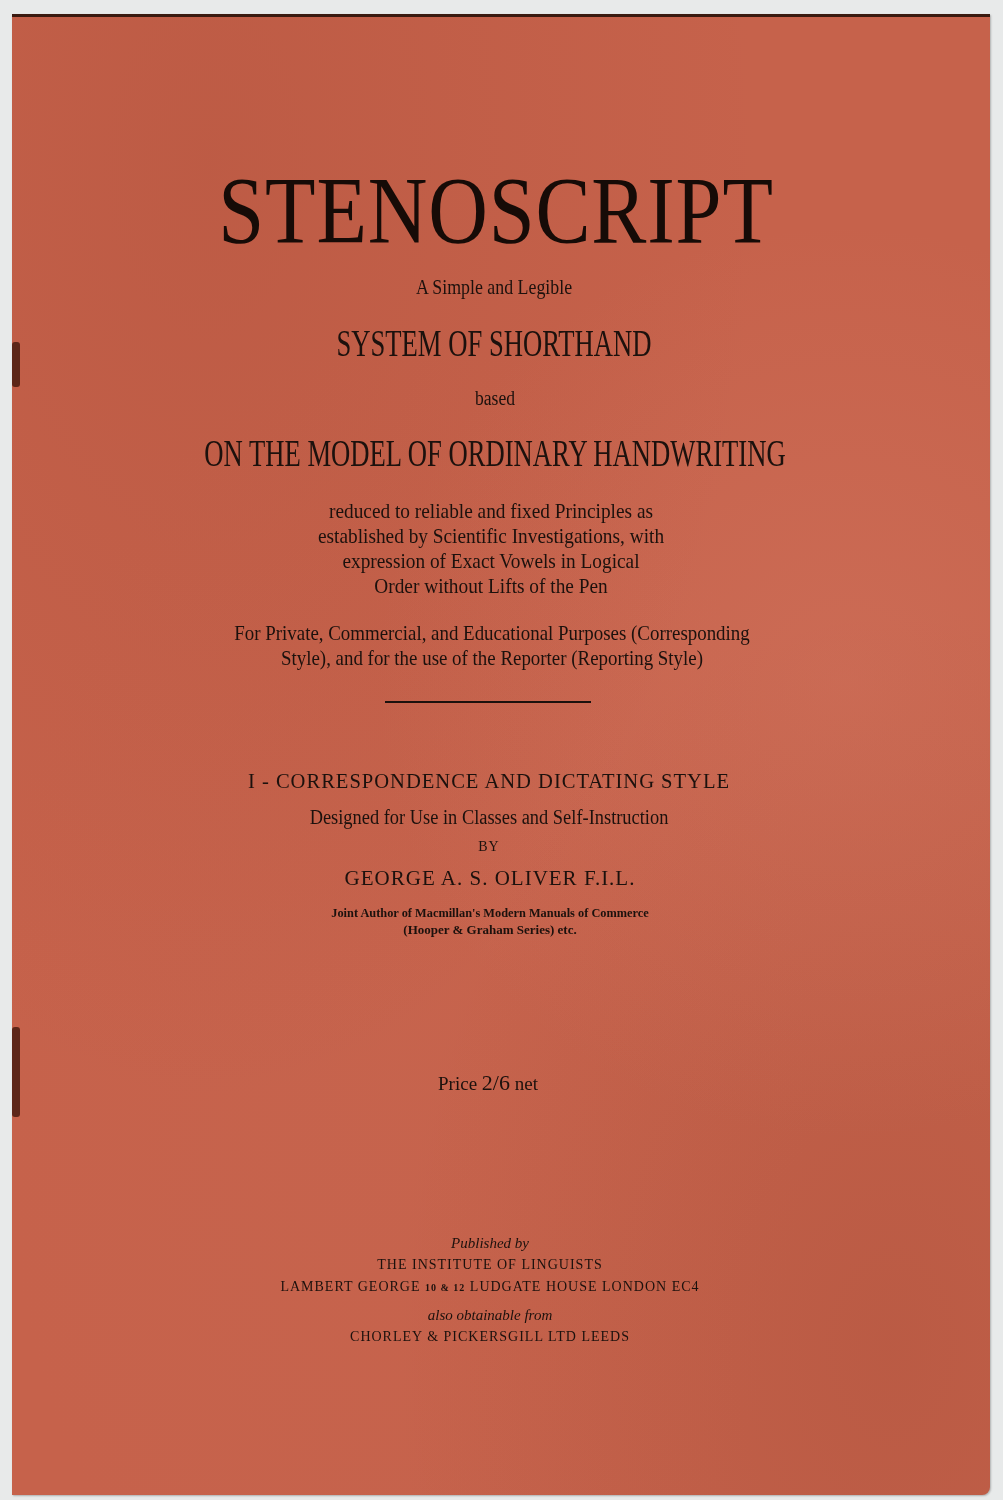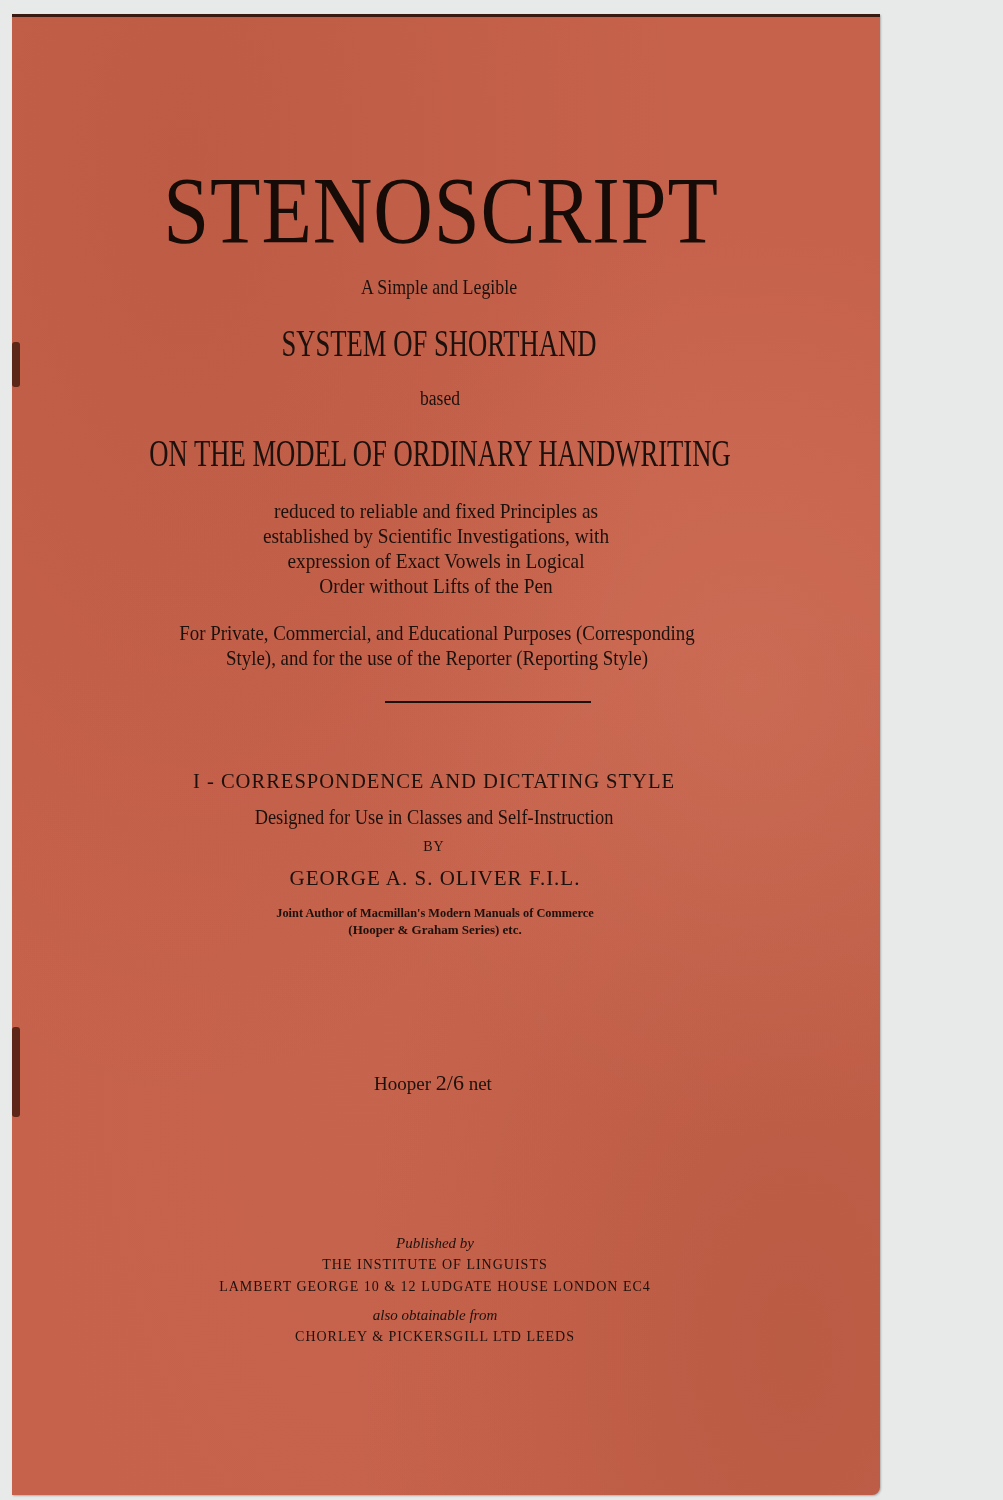--- a/index.html
+++ b/index.html
@@ -12,21 +12,21 @@
       background: #e8eaea;
       position: relative;
       overflow: hidden;
       font-family: "Liberation Serif", "DejaVu Serif", serif;
       color: #1c110d;
     }
     .cover {
       position: absolute;
       left: 12px;
       top: 14px;
-      width: 868px;
+      width: 978px;
       height: 1478px;
       background: #c6624b;
       background-image:
         radial-gradient(ellipse at 20% 10%, rgba(150,60,40,0.18) 0%, rgba(0,0,0,0) 50%),
         radial-gradient(ellipse at 85% 45%, rgba(230,150,130,0.18) 0%, rgba(0,0,0,0) 40%),
         radial-gradient(ellipse at 90% 90%, rgba(120,50,30,0.15) 0%, rgba(0,0,0,0) 40%),
         radial-gradient(ellipse at 40% 70%, rgba(200,110,90,0.12) 0%, rgba(0,0,0,0) 50%);
       border-top: 3px solid #3a1a10;
       border-bottom-right-radius: 8px;
       box-shadow: 1px 1px 2px rgba(0,0,0,0.25);
@@ -168,21 +168,22 @@
       letter-spacing: 1px;
       left: -22px;
     }
     .lambert {
       top: 1262px;
       font-size: 14px;
       letter-spacing: 1px;
       left: -22px;
     }
     .lambert .small {
-      font-size: 14px;
+      font-size: 10px;
+      font-weight: bold;
     }
     .also {
       top: 1290px;
       font-size: 15px;
       font-style: italic;
       left: -22px;
     }
     .chorley {
       top: 1312px;
       font-size: 14px;
@@ -218,21 +219,21 @@
   <div class="rule"></div>
 
   <div class="line series">I - CORRESPONDENCE AND DICTATING STYLE</div>
   <div class="line designed">Designed for Use in Classes and Self-Instruction</div>
   <div class="line by">BY</div>
   <div class="line author">GEORGE A. S. OLIVER F.I.L.</div>
   <div class="line joint">Joint Author of Macmillan's Modern Manuals of Commerce</div>
   <div class="line joint2">(Hooper &amp; Graham Series) etc.</div>
 
   <div class="line price">
-    <span>Hooper</span>
+    <span>Price</span>
     <span class="num">2/6</span>
     <span>net</span>
   </div>
 
   <div class="line published">Published by</div>
   <div class="line institute">THE INSTITUTE OF LINGUISTS</div>
   <div class="line lambert">
     <span>LAMBERT GEORGE</span>
     <span class="small">10 &amp; 12</span>
     <span>LUDGATE HOUSE  LONDON EC4</span>

